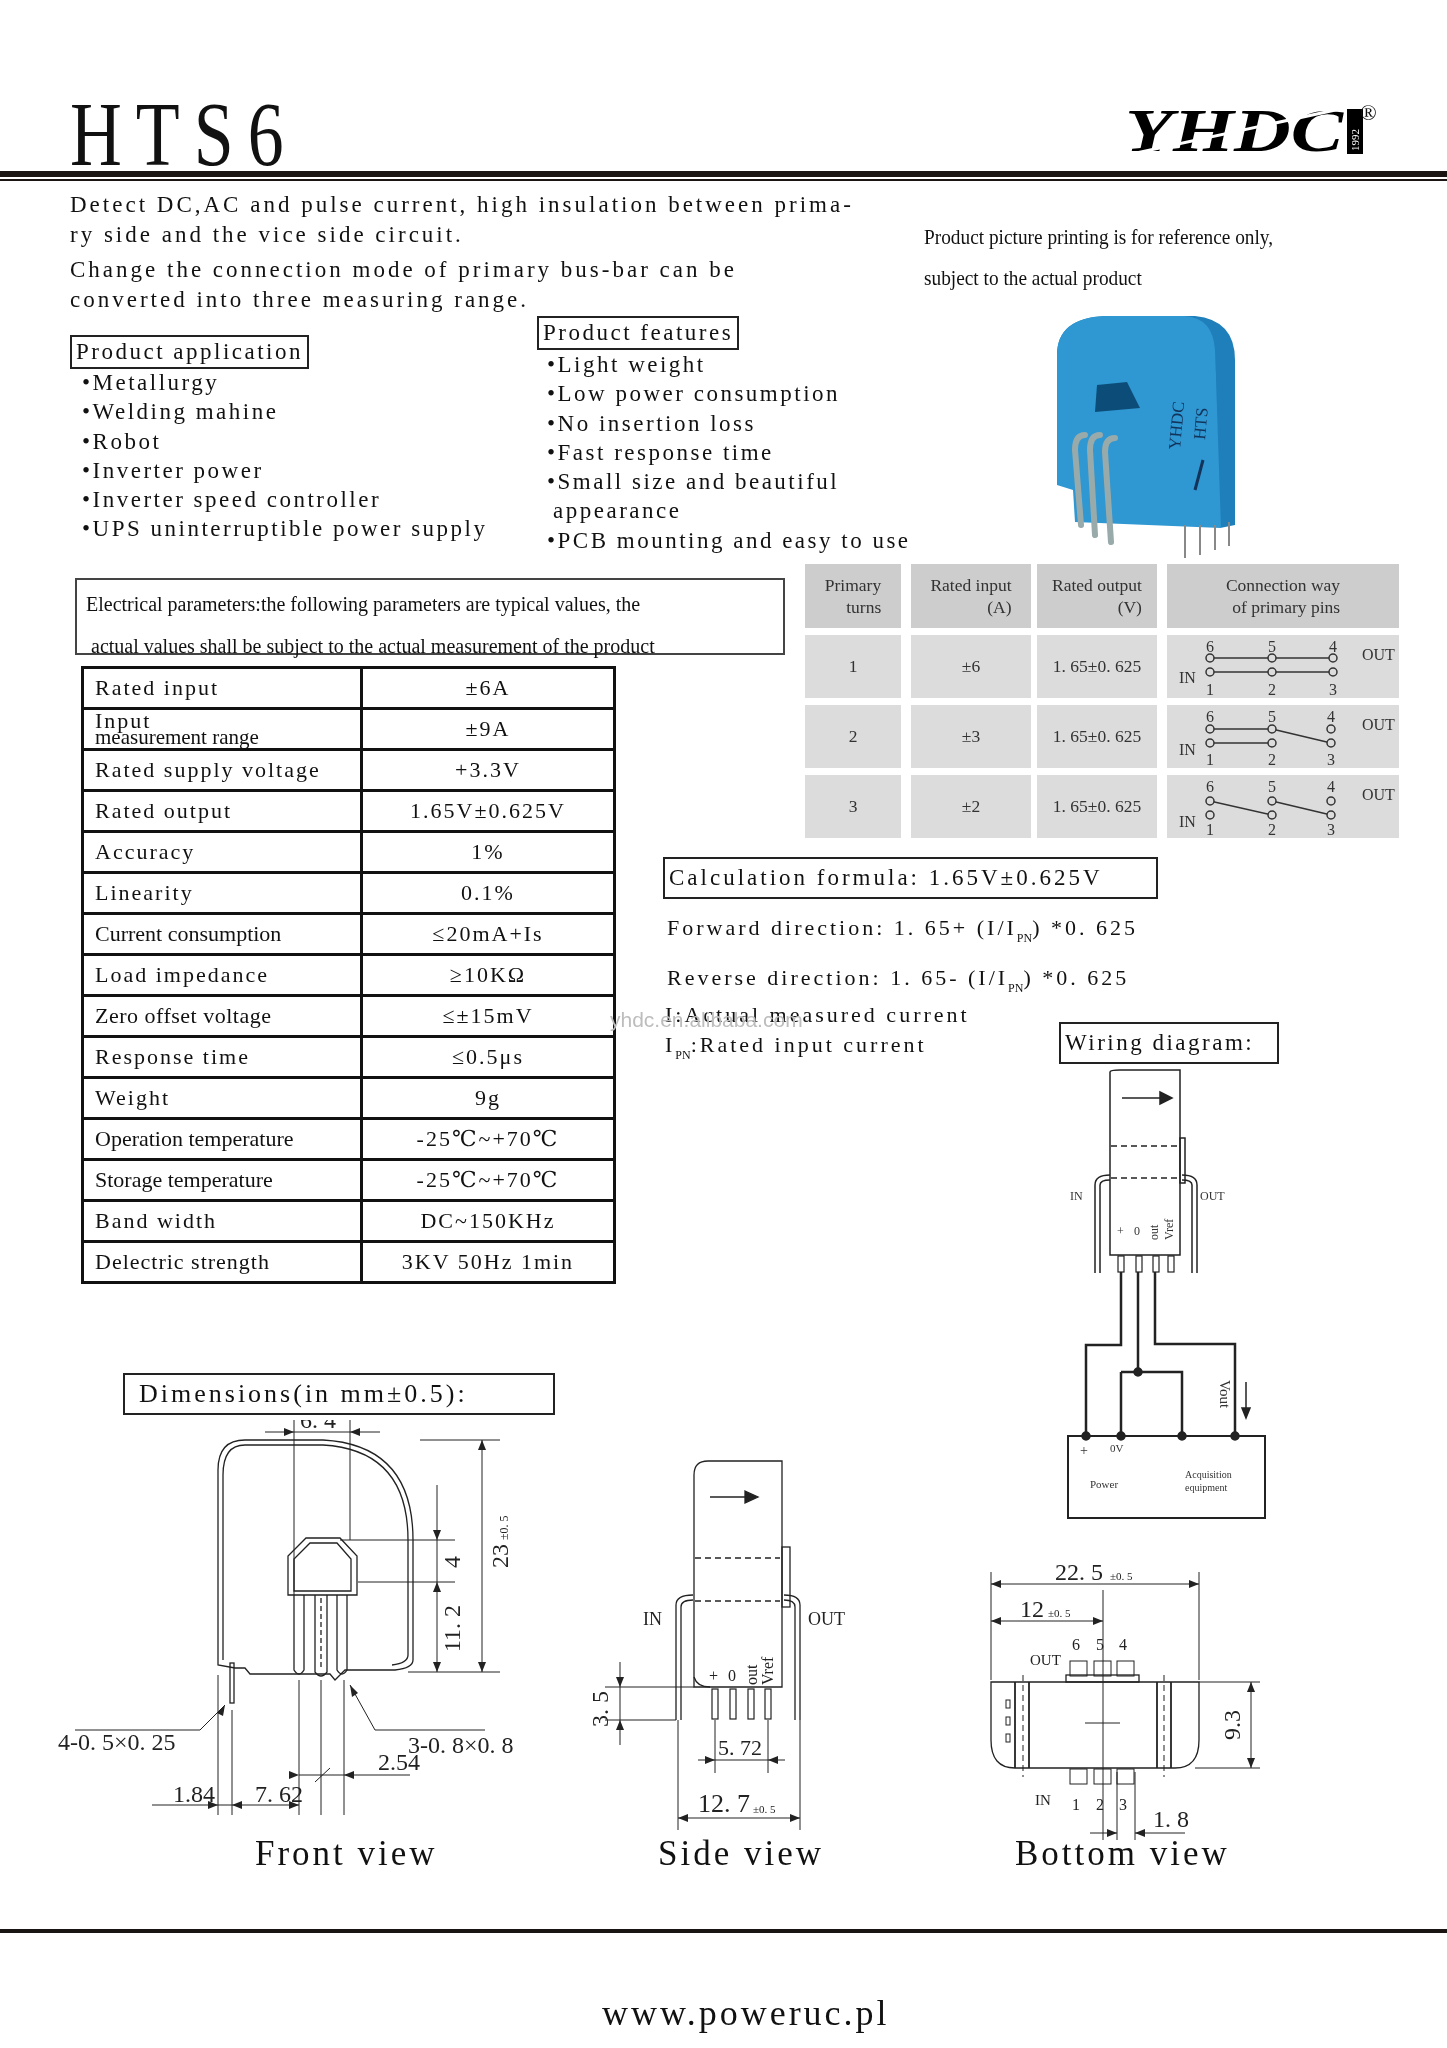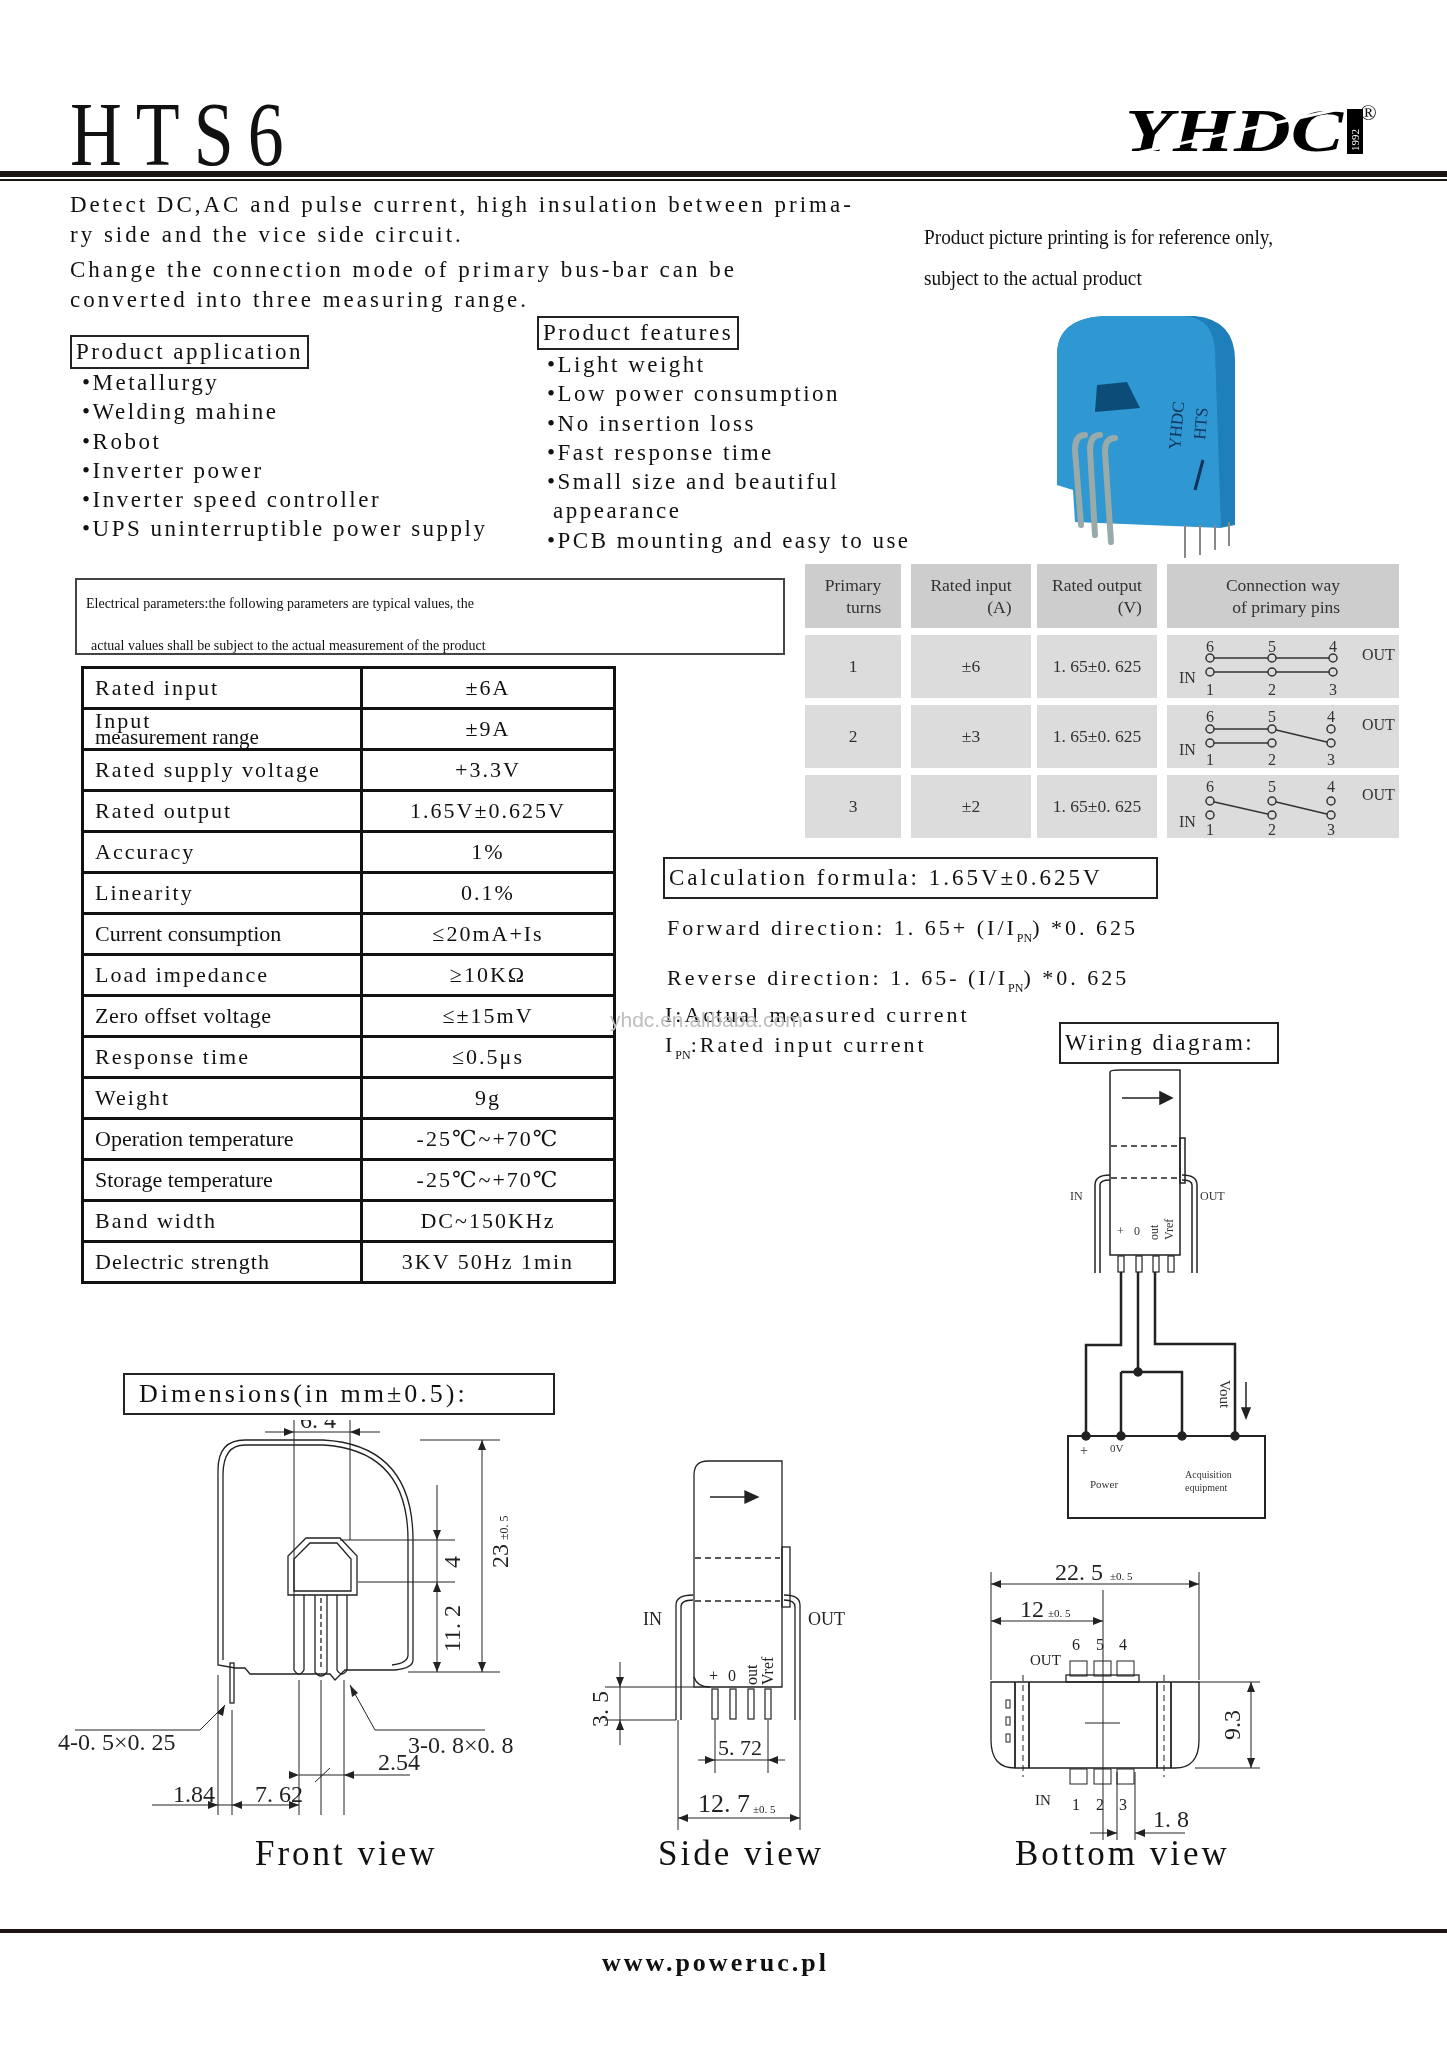--- a/index.html
+++ b/index.html
@@ -16,21 +16,21 @@
 
   .intro { left:70px; font-size:23px; letter-spacing:3px; line-height:30px; }
   .intro span { display:block; }
   .note { left:924px; font-size:21px; line-height:24px; transform:scaleX(0.92); transform-origin:left top; white-space:nowrap; }
 
   .boxlabel { border:2px solid #222; font-size:23px; letter-spacing:2.5px; padding:0 4px; line-height:30px; white-space:nowrap; }
   .bullets { font-size:23px; letter-spacing:2.5px; line-height:29.3px; margin:0; padding:0; list-style:none; white-space:nowrap; }
   .bullets li::before { content:"\2022"; }
 
   
-  #elec-banner { left:75px; top:578px; width:706px; height:73px; border:2px solid #444; font-size:14px; line-height:20px; }
+  #elec-banner { left:75px; top:578px; width:706px; height:73px; border:2px solid #444; font-size:20px; line-height:20px; }
   #elec-banner .l1 { position:absolute; left:9px; top:14px; white-space:nowrap; }
   #elec-banner .l2 { position:absolute; left:14px; top:56px; white-space:nowrap; }
 
   
   #spec { left:81px; top:666px; border-collapse:collapse; }
   #spec td { border:3px solid #111; height:38px; padding:0; font-size:22px; letter-spacing:2px; }
   #spec td.k { width:265px; padding-left:11px; }
   #spec td.v { width:250px; text-align:center; }
 
   
@@ -38,21 +38,21 @@
   .tcell { position:absolute; background:#dcdcdc; font-size:17.5px; text-align:right; color:#333; }
   .thead { background:#cdcdcd; line-height:22px; display:flex; align-items:center; justify-content:center; }
   .tval { display:flex; align-items:center; justify-content:center; }
 
   .formula { left:667px; font-size:22px; letter-spacing:3px; white-space:nowrap; }
   .sub { font-size:12px; vertical-align:-7px; letter-spacing:0; }
 
   .view-label { font-size:35px; letter-spacing:3px; white-space:nowrap; }
   svg text { font-family: "Liberation Serif", "DejaVu Serif", serif; }
   #watermark { left:610px; top:1008px; color:#bdbdbd; font-family:"Liberation Sans", sans-serif; font-size:21px; }
-  #footer-url { left:602px; top:1948px; font-size:26px; letter-spacing:3px;font-weight:bold; }
+  #footer-url { left:602px; top:1992px; font-size:36px; letter-spacing:3px; }
 </style>
 </head>
 <body>
 
 <div class="abs" id="title">HTS6</div>
 
 <div class="abs" id="logo">
   <svg width="255" height="54" viewBox="0 0 255 54">
     <defs>
       <clipPath id="logoclip">

